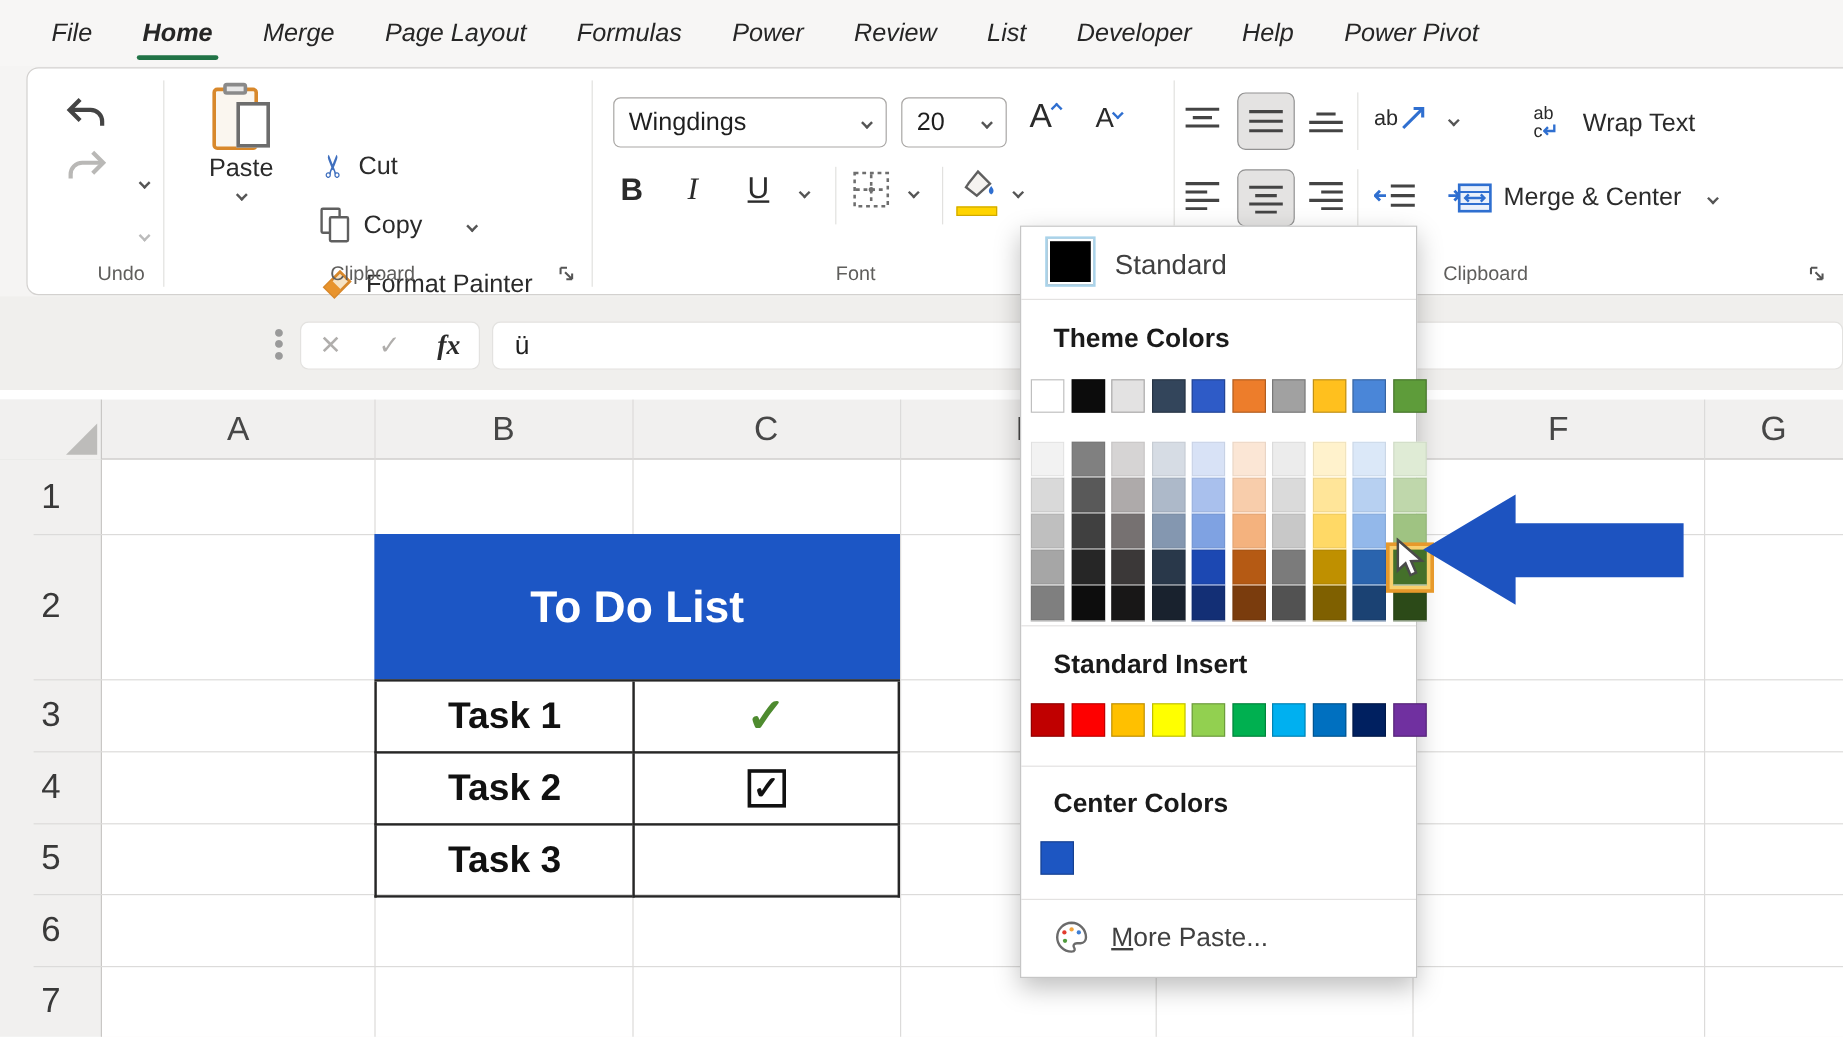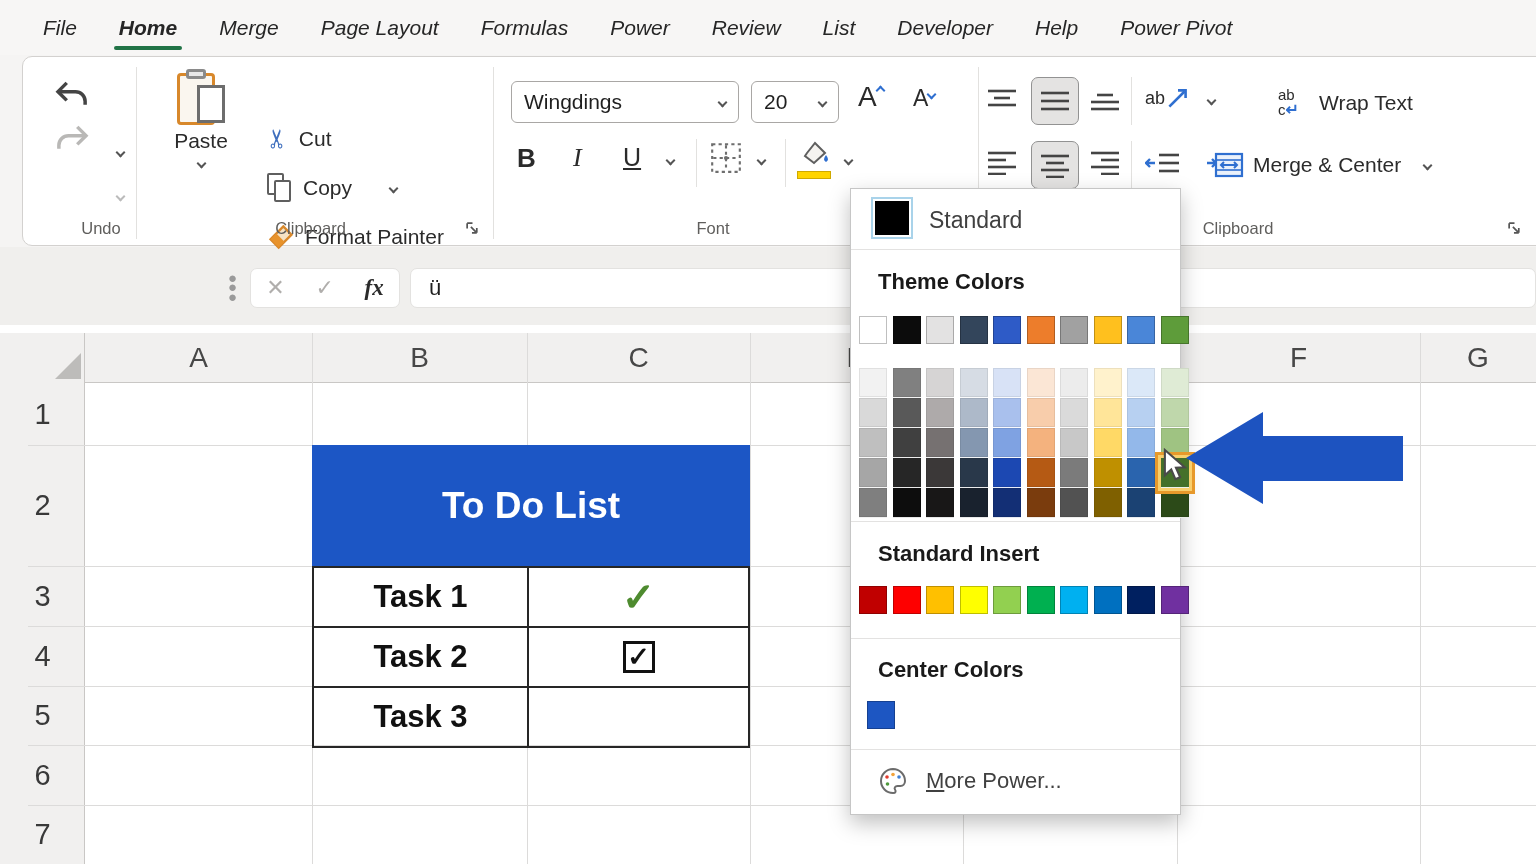--- a/index.html
+++ b/index.html
@@ -546,21 +546,21 @@
   <div class="hr" style="top:560px;"></div>
 
   <div id="morerow">
     <svg width="30" height="30" viewBox="0 0 30 30">
       <path d="M15 3 a12 12 0 1 0 0 24 c3 0 3 -2 2 -3.5 c-1 -1.5 0 -3.5 2.5 -3.5 h3 c2.5 0 4.5 -2 4.5 -5 a12.2 12.2 0 0 0 -12 -12 z" fill="none" stroke="#6b6b6b" stroke-width="2"></path>
       <circle cx="9" cy="11" r="1.8" fill="#e23b2e"></circle>
         <circle cx="15" cy="8.5" r="1.8" fill="#f2a33c"></circle>
         <circle cx="21" cy="11" r="1.8" fill="#3f7fd4"></circle>
         <circle cx="9.5" cy="18" r="1.8" fill="#4f9a3c"></circle>
     </svg>
-    <span id="morelabel"><span class="u">M</span><span>ore Power...</span></span>
+    <span id="morelabel"><span class="u">M</span><span>ore Paste...</span></span>
   </div>
 </div>
 
 <svg id="bigarrow" width="1536" height="864" viewBox="0 0 1536 864">
   <polygon id="arrowpoly" points="1186,458 1263,412 1263,436 1403,436 1403,481 1263,481 1263,504" fill="#1d53c0"></polygon>
 </svg>
 <svg id="cursor" width="30" height="34" viewBox="0 0 16 18">
   <path d="M1 1 L1 14.5 L4.4 11.4 L6.6 16.6 L9.1 15.5 L6.9 10.4 L11.6 10.2 Z" fill="#fff" stroke="#4a4a4a" stroke-width="1.1"></path>
 </svg>
 

